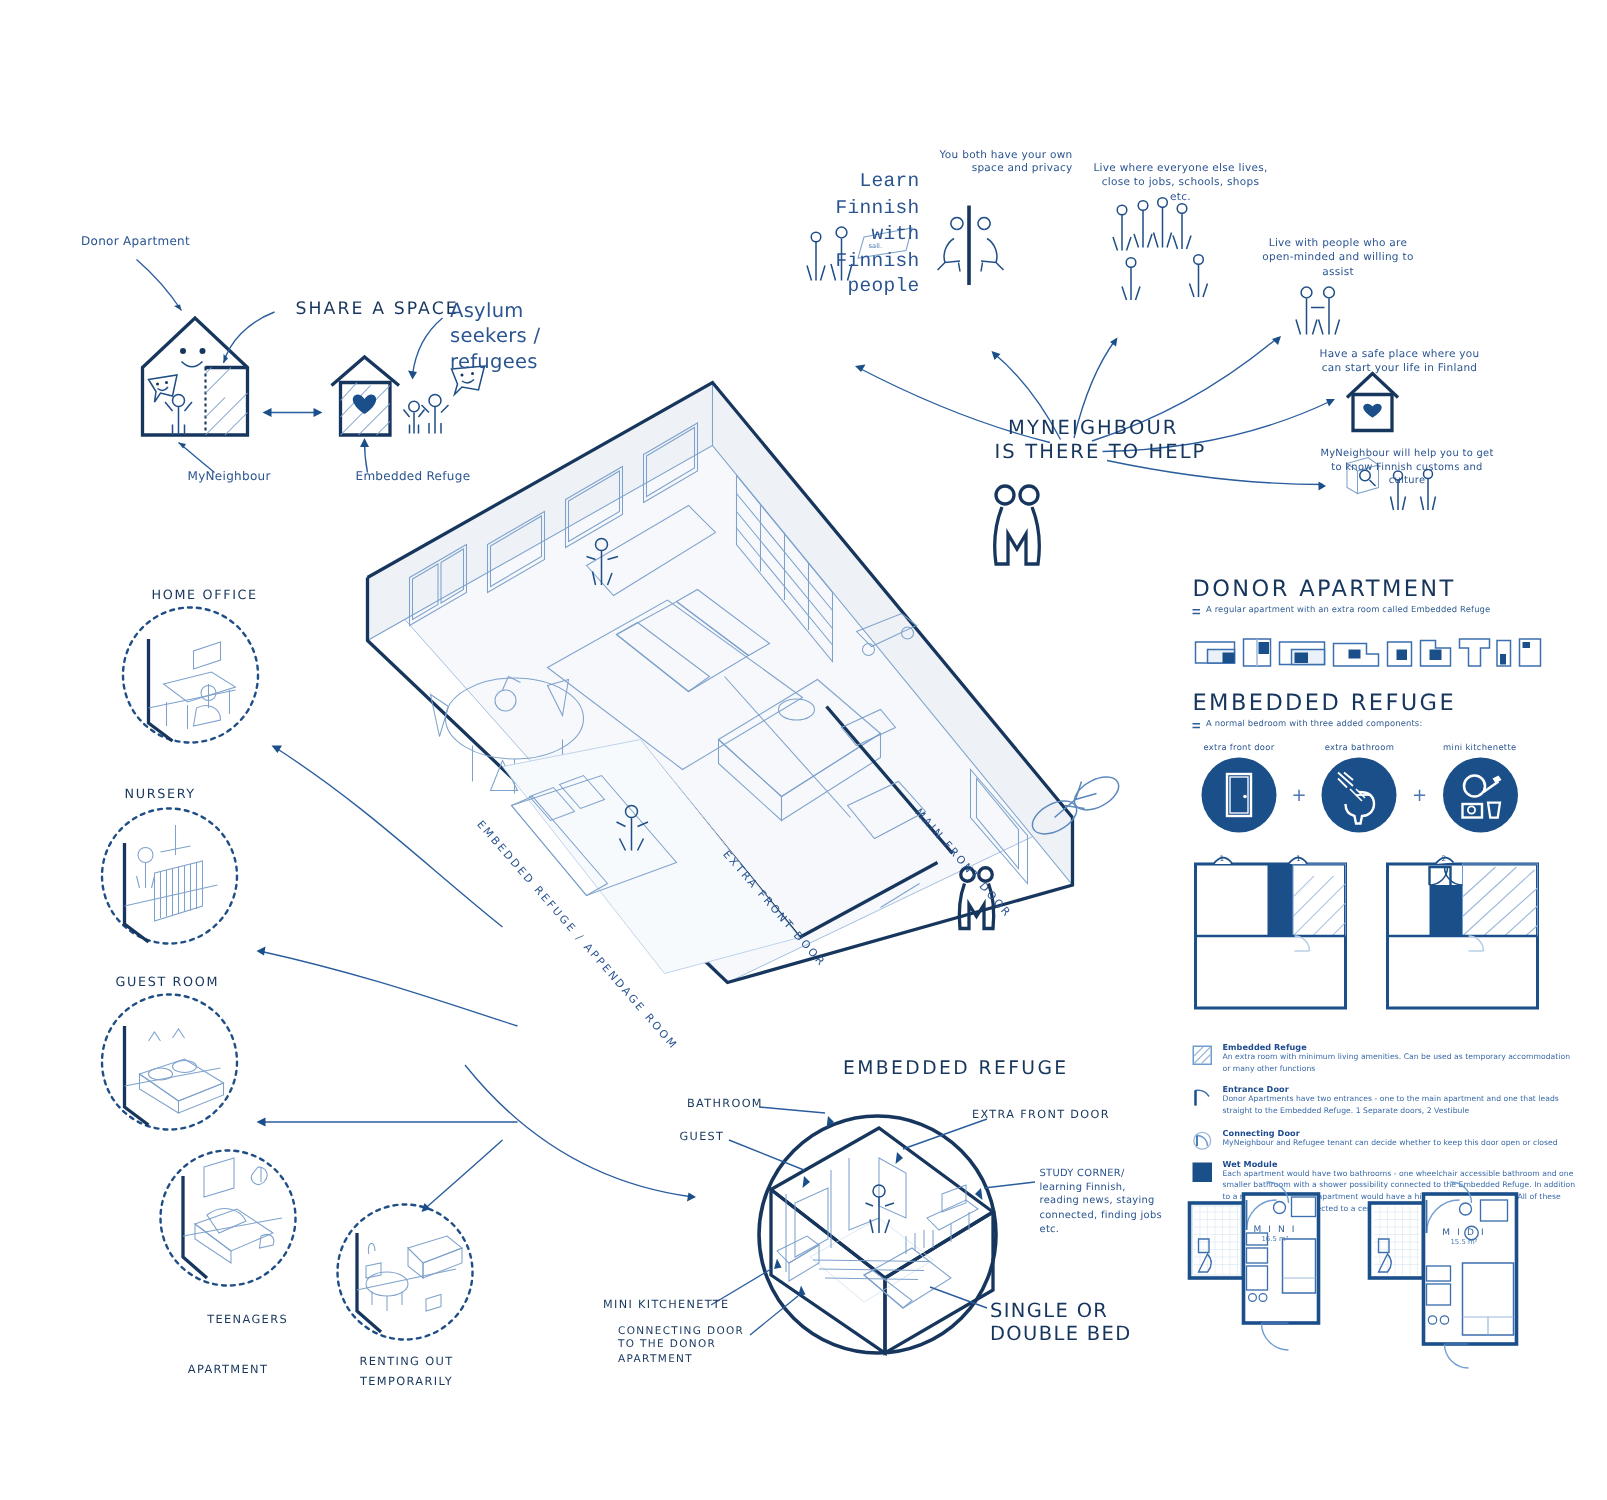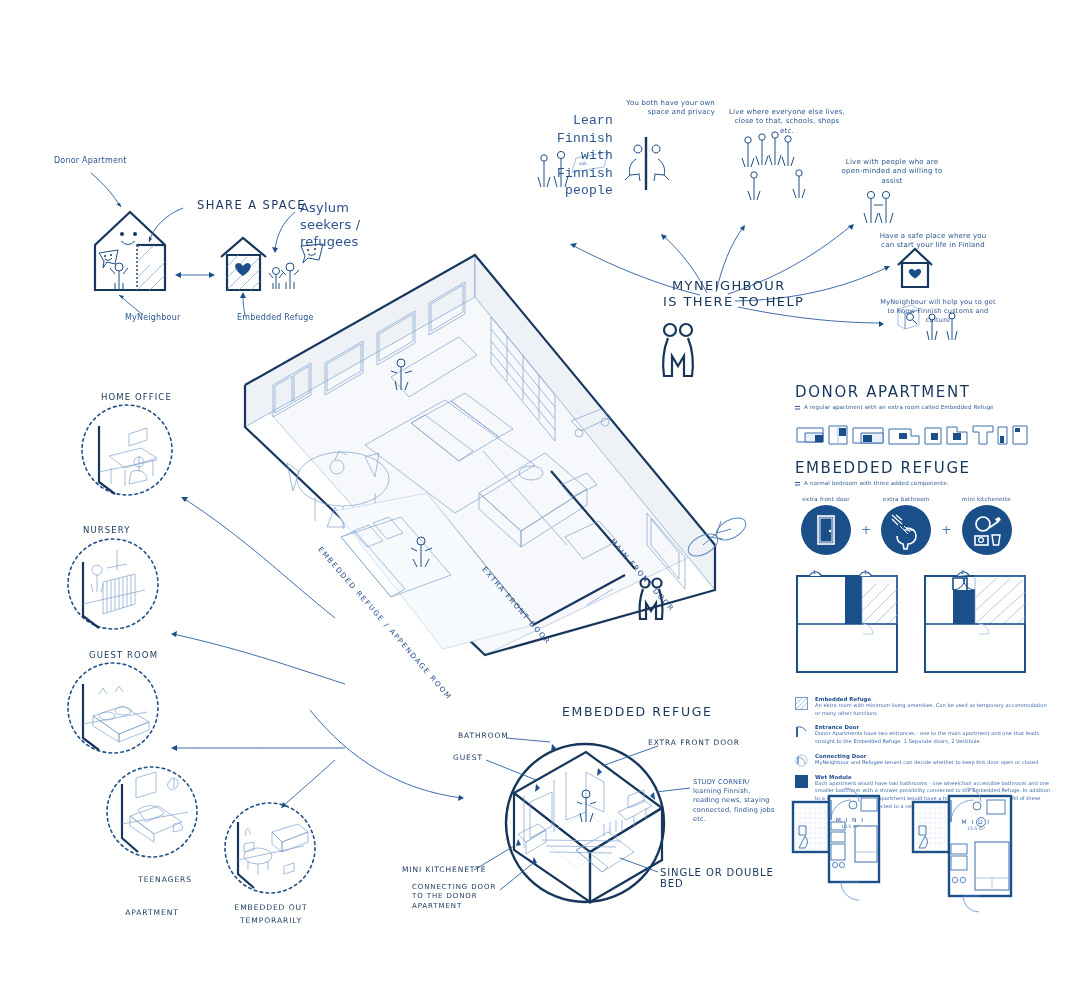--- a/index.html
+++ b/index.html
@@ -166,21 +166,21 @@
       </g>
 
       <g transform="translate(160,225)">
         <path class="s-thick" d="M8 18 C4 28 2 42 4 56 L12 56 L12 36 L18 46 L24 36 L24 56 L32 56 C34 42 32 28 28 18"></path>
         <circle class="s-thick" cx="10" cy="10" r="6" fill="#fff"></circle>
         <circle class="s-thick" cx="26" cy="10" r="6" fill="#fff"></circle>
       </g>
     </svg>
     <div class="abs hand-sm" style="left:18px;top:17px;width:95px;font-size:13px;line-height:1.35;text-align:right;font-family:Liberation Mono, monospace;">Learn Finnish with Finnish people</div>
     <div class="abs hand-sm" style="left:105px;top:4px;width:110px;font-size:7px;line-height:1.35;text-align:right;">You both have your own space and privacy</div>
-    <div class="abs hand-sm" style="left:228px;top:13px;width:118px;font-size:7px;line-height:1.35;text-align:center;">Live where everyone else lives, close to that, schools, shops etc.</div>
+    <div class="abs hand-sm" style="left:228px;top:13px;width:118px;font-size:7px;line-height:1.35;text-align:center;">Live where everyone else lives, close to jobs, schools, shops etc.</div>
     <div class="abs hand-sm" style="left:337px;top:63px;width:110px;font-size:7px;line-height:1.35;text-align:center;">Live with people who are open-minded and willing to assist</div>
     <div class="abs hand-sm" style="left:374px;top:137px;width:118px;font-size:7px;line-height:1.35;text-align:center;">Have a safe place where you can start your life in Finland</div>
     <div class="abs hand-sm" style="left:378px;top:203px;width:120px;font-size:6.6px;line-height:1.35;text-align:center;">MyNeighbour will help you to get to know Finnish customs and culture</div>
     <div class="abs hand" style="left:145px;top:183px;font-size:13px;letter-spacing:1.4px;">MYNEIGHBOUR</div>
     <div class="abs hand" style="left:136px;top:199px;font-size:13px;letter-spacing:1.4px;">IS THERE TO HELP</div>
   </div>
 
   <div class="abs" style="left:215px;top:245px;width:540px;height:420px;">
     <svg width="540" height="420" viewBox="0 0 540 420">
 
@@ -363,24 +363,24 @@
         <path class="s-thin" d="M-12 16 L-12 26 M-22 13 L-22 22 M-2 13 L-2 22"></path>
         <path class="s-thin" d="M-24 -12 c-2 -8 4 -10 4 -2 M-26 -4 l10 -2 l0 8 l-10 2 Z" fill="#fff"></path>
         <path class="s-thin" d="M14 18 l10 -3 l0 8 l-10 3 Z" fill="#fff"></path>
       </g>
 
       <path class="s-arrow" d="M290 372 C270 390 254 404 238 418"></path>
       <path class="fillblue" d="M236 420 l2 -6 l4 4 Z"></path>
     </svg>
     <div class="abs caplabel" style="left:56px;top:4px;">HOME OFFICE</div>
     <div class="abs caplabel" style="left:38px;top:137px;">NURSERY</div>
-    <div class="abs caplabel" style="left:44px;top:262px;">GUEST ROOM</div>
+    <div class="abs caplabel" style="left:32px;top:262px;">GUEST ROOM</div>
     <div class="abs caplabel2" style="left:67px;top:487px;text-align:right;width:80px;">TEENAGERS</div>
     <div class="abs caplabel2" style="left:67px;top:500px;text-align:center;width:80px;margin-top:20px;">APARTMENT</div>
-    <div class="abs caplabel2" style="left:184px;top:515px;text-align:center;width:84px;">EMBEDDED OUT</div>
+    <div class="abs caplabel2" style="left:184px;top:515px;text-align:center;width:84px;">RENTING OUT</div>
     <div class="abs caplabel2" style="left:184px;top:528px;text-align:center;width:84px;">TEMPORARILY</div>
   </div>
 
   <div class="abs" style="left:390px;top:700px;width:390px;height:210px;">
     <svg width="390" height="210" viewBox="0 0 390 210">
       <circle cx="195" cy="123" r="79" fill="#fff" stroke="#17365d" stroke-width="2.4"></circle>
 
       <g>
         <path class="s-thick" d="M124 93 L196 52 L272 108 L200 152 Z" fill="#fdfefe" stroke-width="2"></path>
         <path class="s-thick" d="M124 93 L124 150 L200 202 L200 152 Z" fill="#fafcfe" stroke-width="2"></path>
@@ -431,21 +431,21 @@
       <path class="s-arrow" d="M-80 10 C-40 60 10 90 72 98"></path>
       <path class="fillblue" d="M74 98 l-6 3 l1 -6 Z"></path>
     </svg>
     <div class="abs hand" style="left:145px;top:4px;font-size:12.5px;letter-spacing:1.6px;">EMBEDDED REFUGE</div>
     <div class="abs caplabel2" style="left:68px;top:31px;font-size:7.5px;">BATHROOM</div>
     <div class="abs caplabel2" style="left:63px;top:53px;font-size:7.5px;">GUEST</div>
     <div class="abs caplabel2" style="left:258px;top:38px;font-size:7.5px;">EXTRA FRONT DOOR</div>
     <div class="abs hand-sm" style="left:303px;top:78px;width:84px;font-size:6.6px;line-height:1.4;">STUDY CORNER/ learning Finnish, reading news, staying connected, finding jobs etc.</div>
     <div class="abs caplabel2" style="left:12px;top:165px;font-size:7.5px;">MINI KITCHENETTE</div>
     <div class="abs caplabel2" style="left:22px;top:183px;width:90px;font-size:7px;line-height:1.35;">CONNECTING DOOR TO THE DONOR APARTMENT</div>
-    <div class="abs caplabel2" style="left:270px;top:167px;font-size:10px;">SINGLE OR DOUBLE BED</div>
+    <div class="abs caplabel2" style="left:270px;top:167px;font-size:13px;">SINGLE OR DOUBLE BED</div>
   </div>
 
   <div class="abs" style="left:795px;top:383px;width:270px;height:520px;">
 
     <div class="sec-title" style="margin:0;">DONOR APARTMENT</div>
     <div style="display:flex;gap:3px;margin-top:3px;align-items:flex-start;">
       <svg width="6" height="6" style="margin-top:1px;flex:0 0 auto;">
           <rect x="0" y="1" width="5" height="1" fill="#2f5c94"></rect>
           <rect x="0" y="3.5" width="5" height="1" fill="#2f5c94"></rect>
         </svg>

